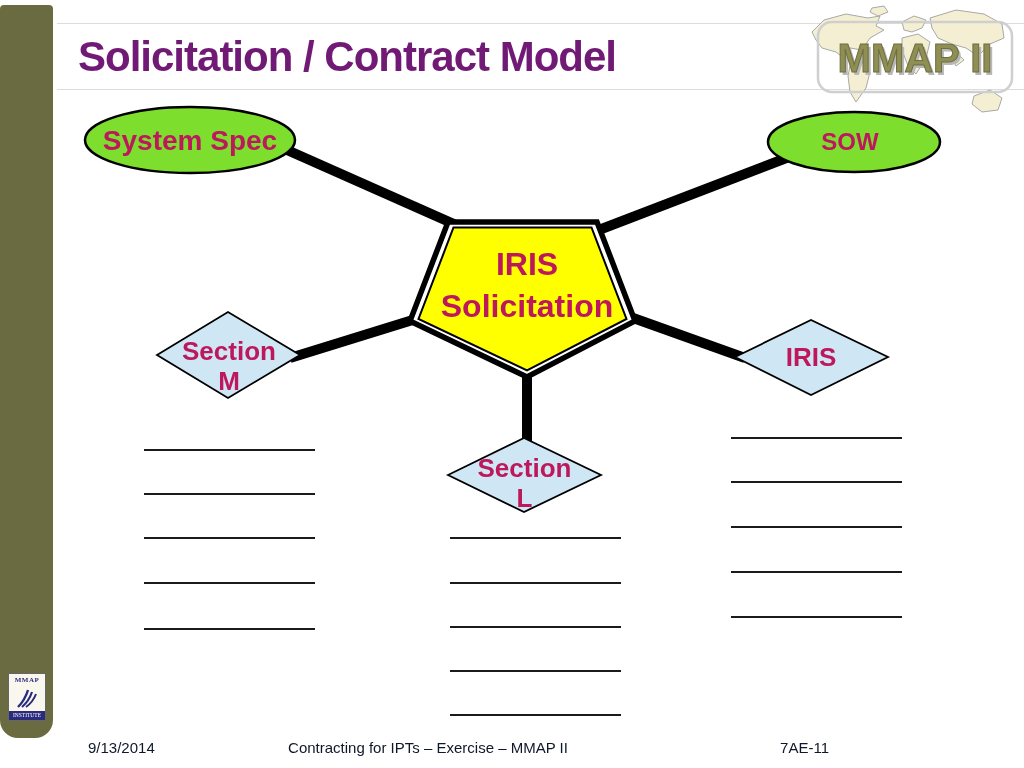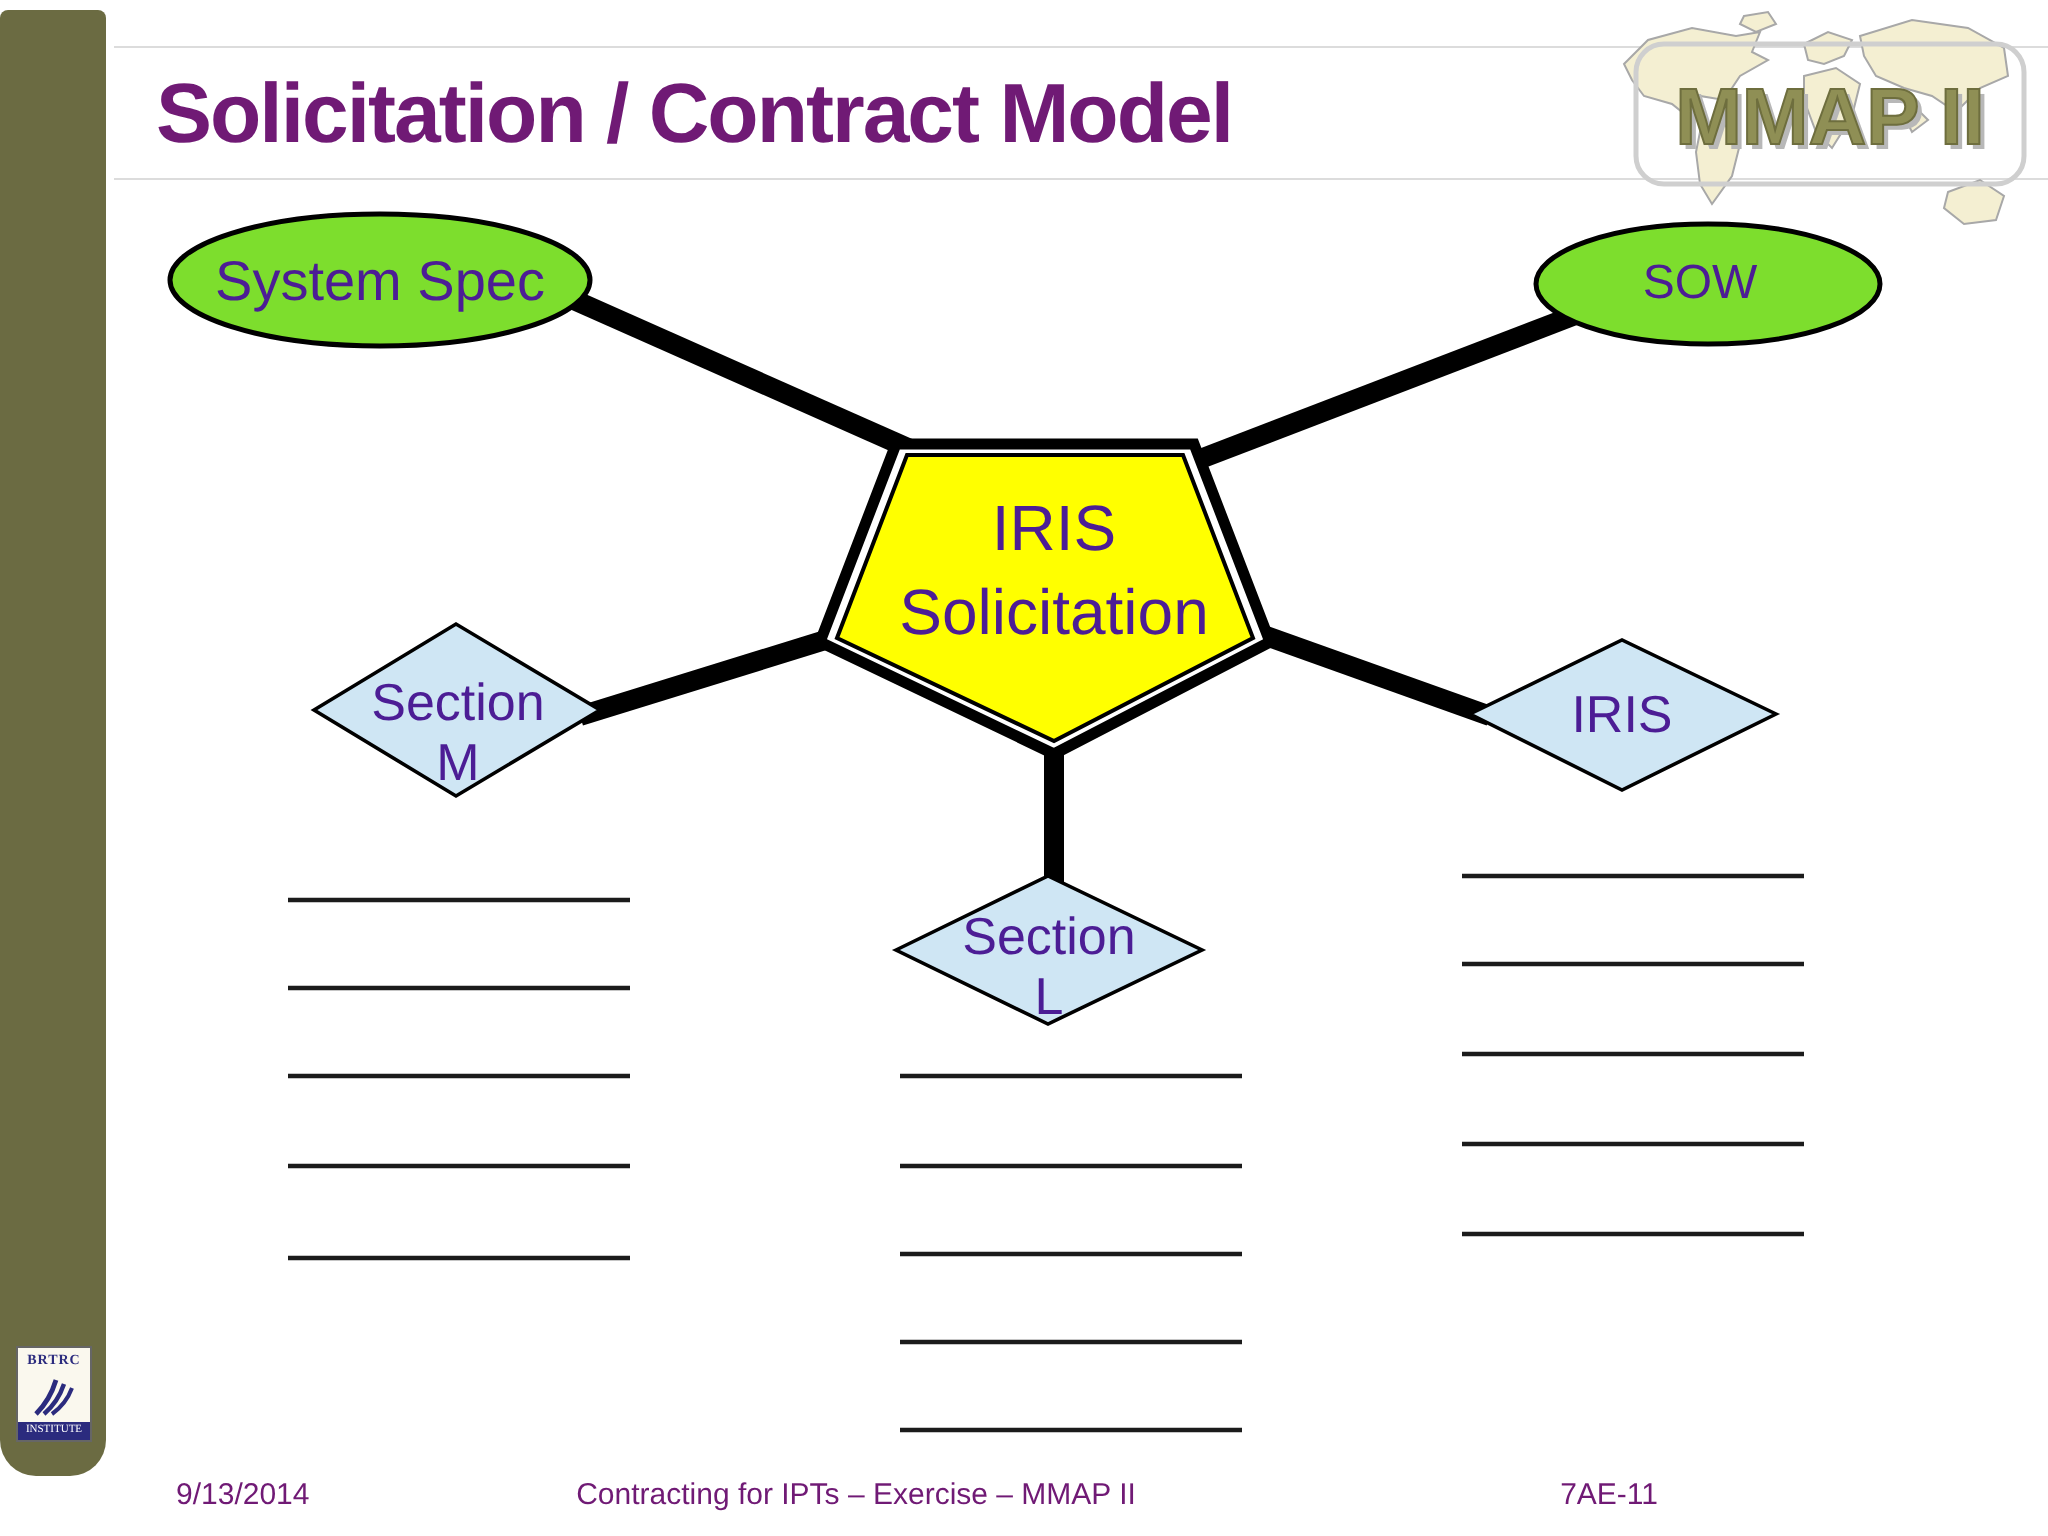--- a/index.html
+++ b/index.html
@@ -26,32 +26,32 @@
     font-family:"Liberation Serif",serif;background:#2b2b7e;color:#ffffff;
     font-size:5.5px;text-align:center;height:9px;line-height:9px;width:100%;
   }
   .page-title{
     position:absolute;left:78px;top:33px;font-size:42px;font-weight:bold;
     letter-spacing:-1px;color:#701a75;white-space:nowrap;z-index:5;
   }
   .map-logo{position:absolute;left:806px;top:4px;z-index:4;}
   .diagram-svg{position:absolute;left:0;top:0;z-index:10;}
   .label{
-    position:absolute;z-index:20;text-align:center;font-weight:normal;color:#4c1d95;
+    position:absolute;z-index:20;text-align:center;font-weight:bold;color:#be185d;
     white-space:nowrap;
   }
   .lbl-line{display:block;}
   .system-spec-label{left:85px;top:124px;width:210px;font-size:28px;line-height:34px;}
   .sow-label{left:768px;top:128px;width:164px;font-size:24px;line-height:28px;}
   .iris-label{left:417px;top:243px;width:220px;font-size:32px;line-height:42px;}
   .section-m-label{left:158px;top:336px;width:142px;font-size:26px;line-height:30px;}
   .cdrl-label{left:746px;top:343px;width:130px;font-size:26px;line-height:28px;}
   .section-l-label{left:453px;top:453px;width:143px;font-size:26px;line-height:30px;}
   .footer{position:absolute;left:0;top:739px;width:856px;height:22px;z-index:30;
-    font-size:15px;color:#701a75;}
+    font-size:15px;color:#0f172a;}
   .footer-date{position:absolute;left:88px;top:0;}
   .footer-center{position:absolute;left:0;right:0;text-align:center;top:0;}
   .footer-page{position:absolute;right:27px;top:0;}
 </style>
 </head>
 <body>
 
 <div class="slide">
 
   <div class="faint-line" style="left:57px;top:23px;width:967px;"></div>
@@ -135,21 +135,21 @@
   </div>
 
   <div class="footer">
     <span class="footer-date">9/13/2014</span>
     <span class="footer-center">Contracting for IPTs – Exercise – MMAP II</span>
     <span class="footer-page">7AE-11</span>
   </div>
 
   <div class="sidebar">
     <div class="brtrc-box">
-      <div class="brtrc-name">BRTRC</div>
+      <div class="brtrc-name">MMAP</div>
       <div class="brtrc-swoosh">
         <svg width="24" height="20" viewBox="0 0 24 20">
           <path d="M3,19 Q10,12 13,2" stroke="#2b2b7e" stroke-width="2.4" fill="none"></path>
           <path d="M7,19 Q14,13 17,4" stroke="#2b2b7e" stroke-width="2.2" fill="none"></path>
           <path d="M11,19 Q18,14 21,6" stroke="#2b2b7e" stroke-width="2" fill="none"></path>
         </svg>
       </div>
       <div class="brtrc-sub">INSTITUTE</div>
     </div>
   </div>

